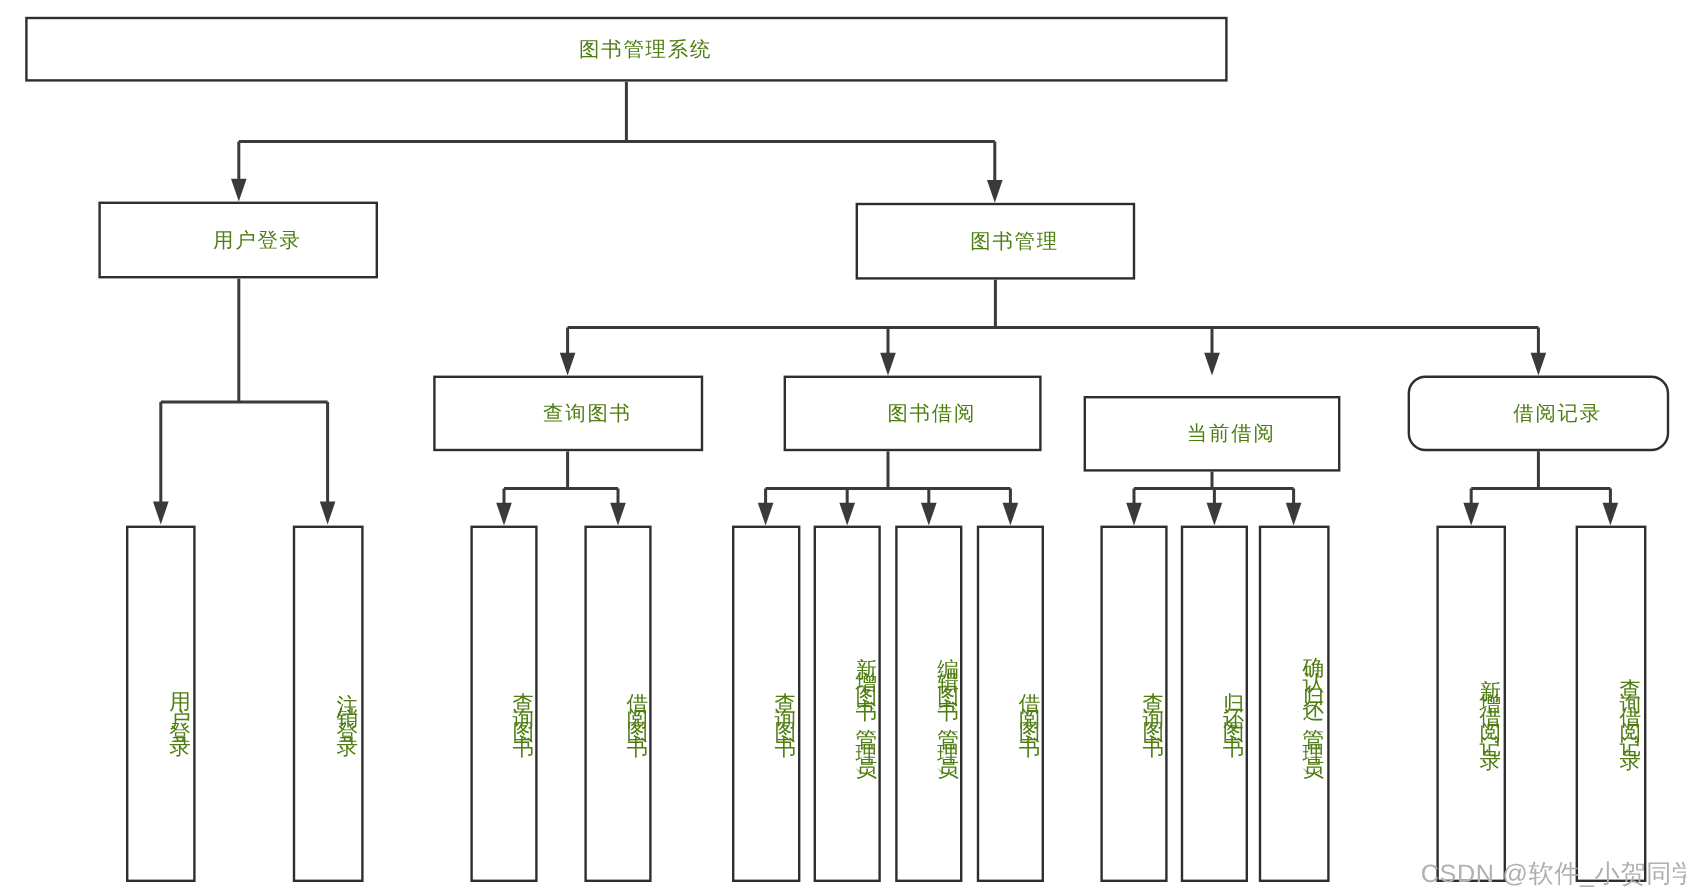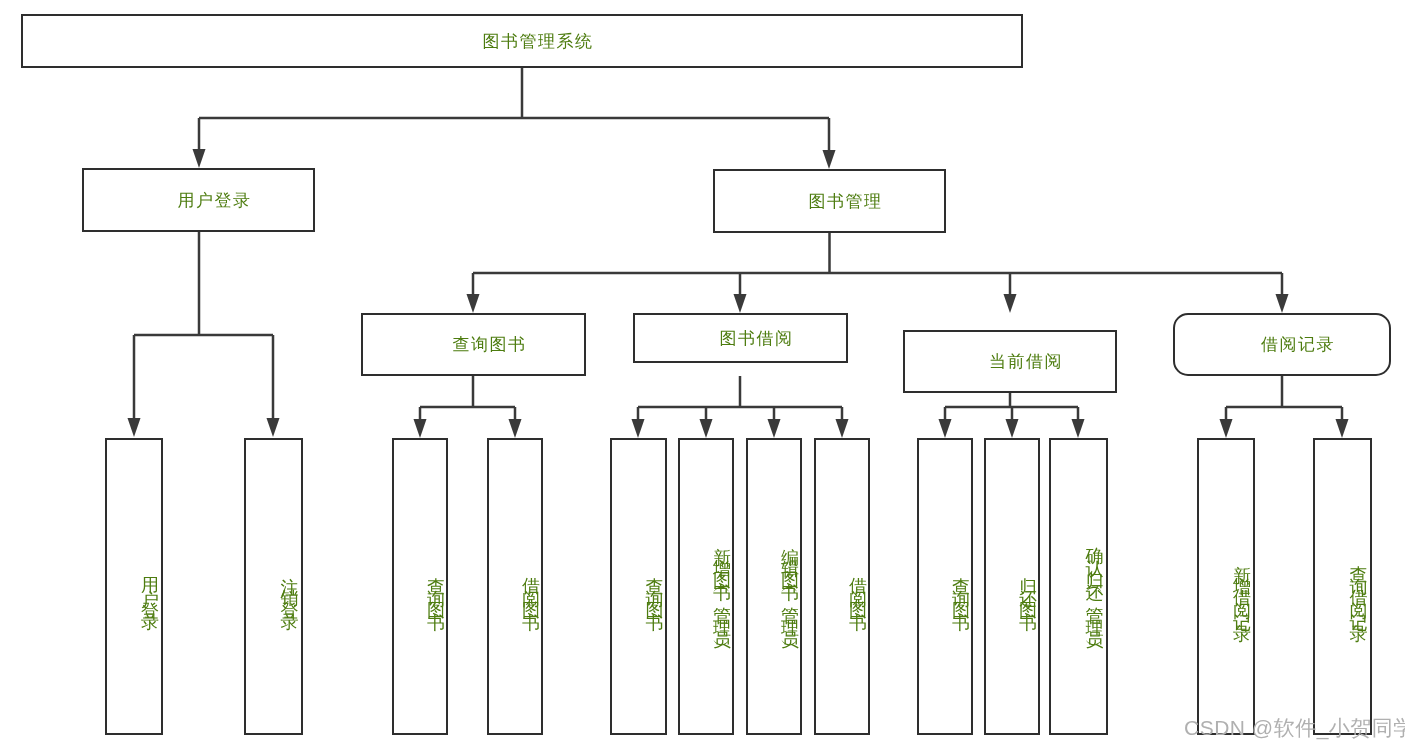--- a/index.html
+++ b/index.html
@@ -86,21 +86,21 @@
       <polygon points="1335.5,419 1348.5,419 1342,438"></polygon>
     </g>
   </svg>
 
   <div class="box hbox" style="left:21px; top:14px; width:1002px; height:54px;">图书管理系统</div>
 
   <div class="box hbox" style="left:82px; top:168px; width:233px; height:64px;">用户登录</div>
   <div class="box hbox" style="left:713px; top:169px; width:233px; height:64px;">图书管理</div>
 
   <div class="box hbox" style="left:361px; top:313px; width:225px; height:63px;">查询图书</div>
-  <div class="box hbox" style="left:633px; top:313px; width:215px; height:50px;text-align:right;">图书借阅</div>
+  <div class="box hbox" style="left:653px; top:313px; width:215px; height:63px;text-align:right;">图书借阅</div>
   <div class="box hbox" style="left:903px; top:330px; width:214px; height:63px;">当前借阅</div>
   <div class="box hbox" style="left:1173px; top:313px; width:218px; height:63px;border-radius:15px;">借阅记录</div>
 
   <div class="box vbox" style="left:105px; top:438px; width:58px; height:297px;">
     <span class="vtext">用户登录</span>
   </div>
   <div class="box vbox" style="left:244px; top:438px; width:59px; height:297px;">
     <span class="vtext">注销登录</span>
   </div>
 

